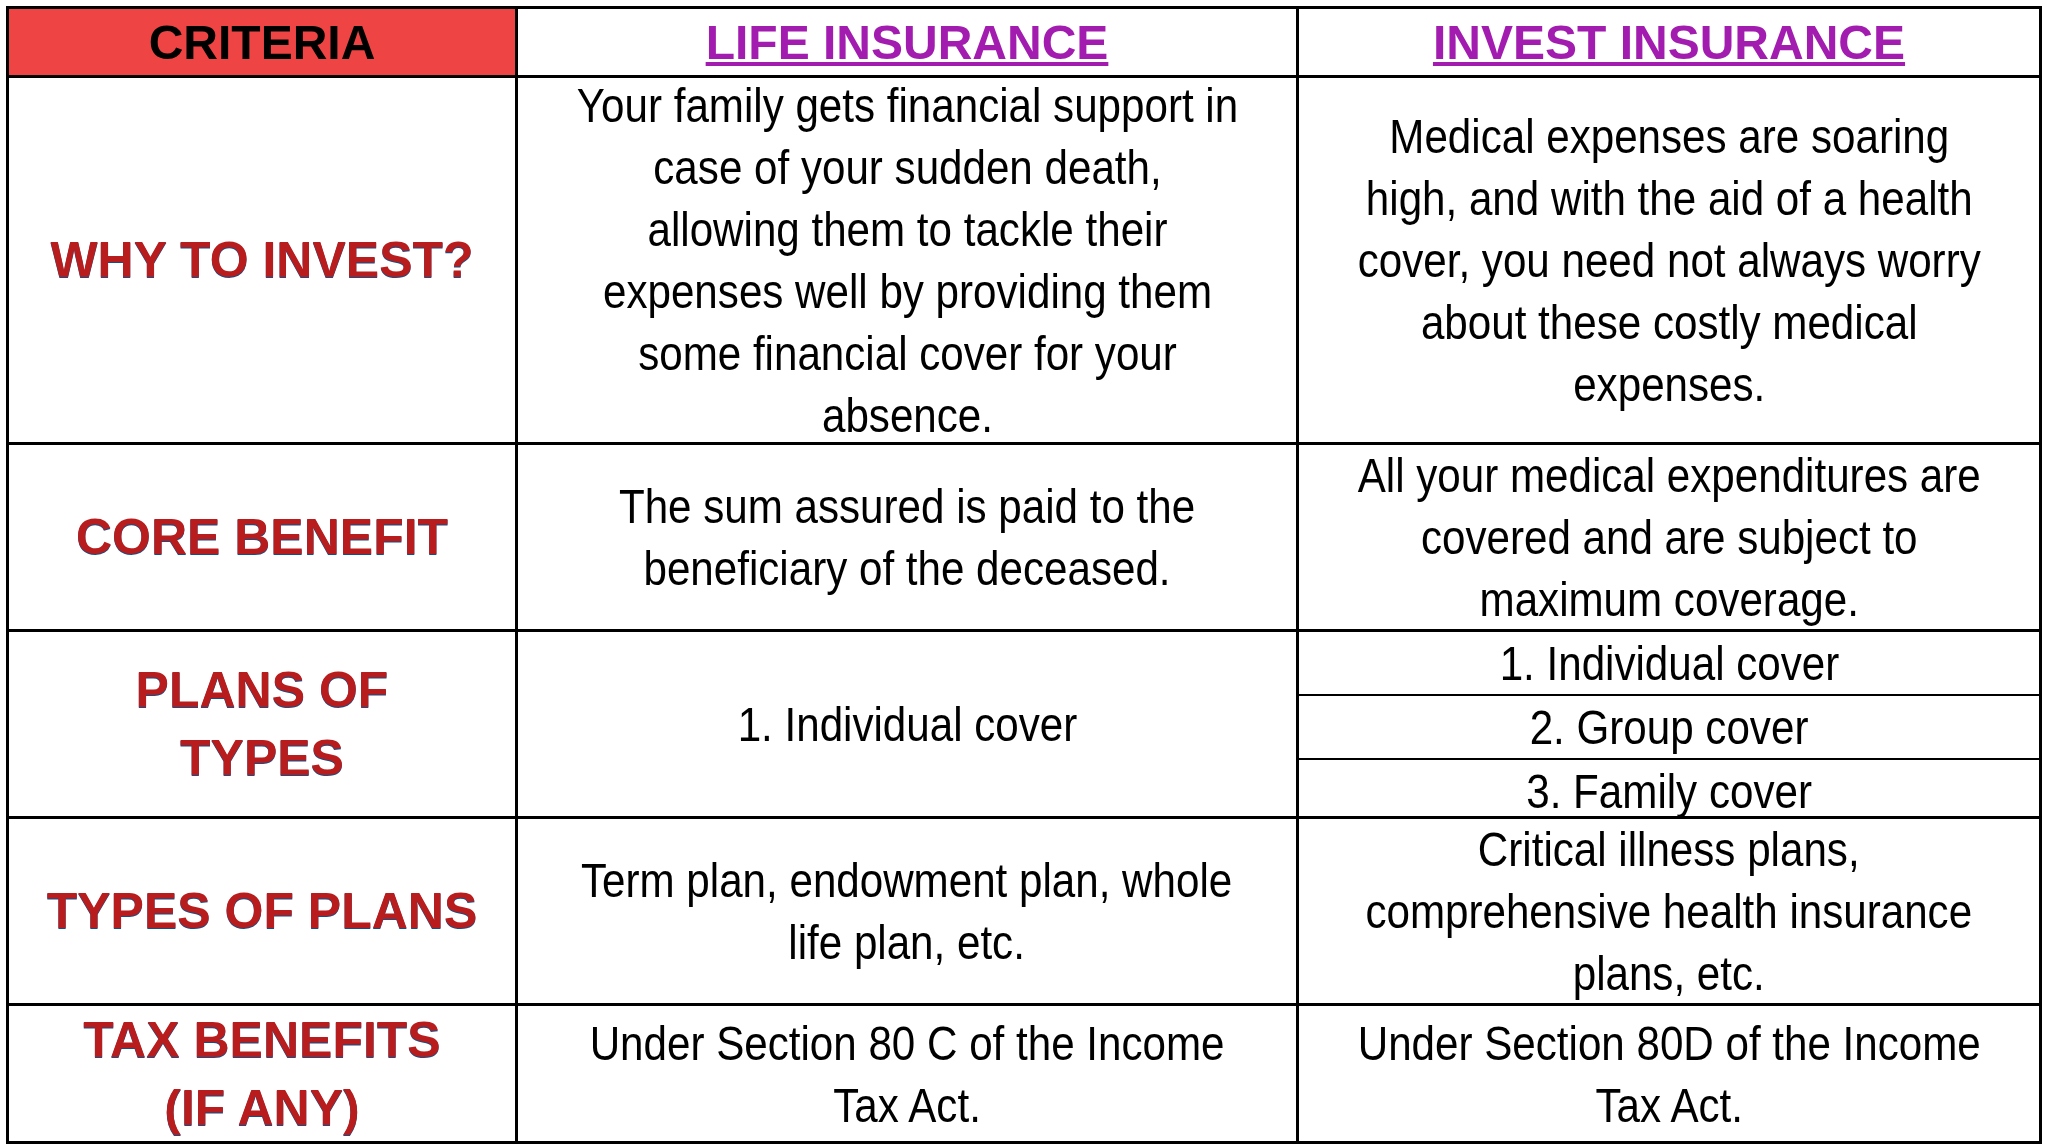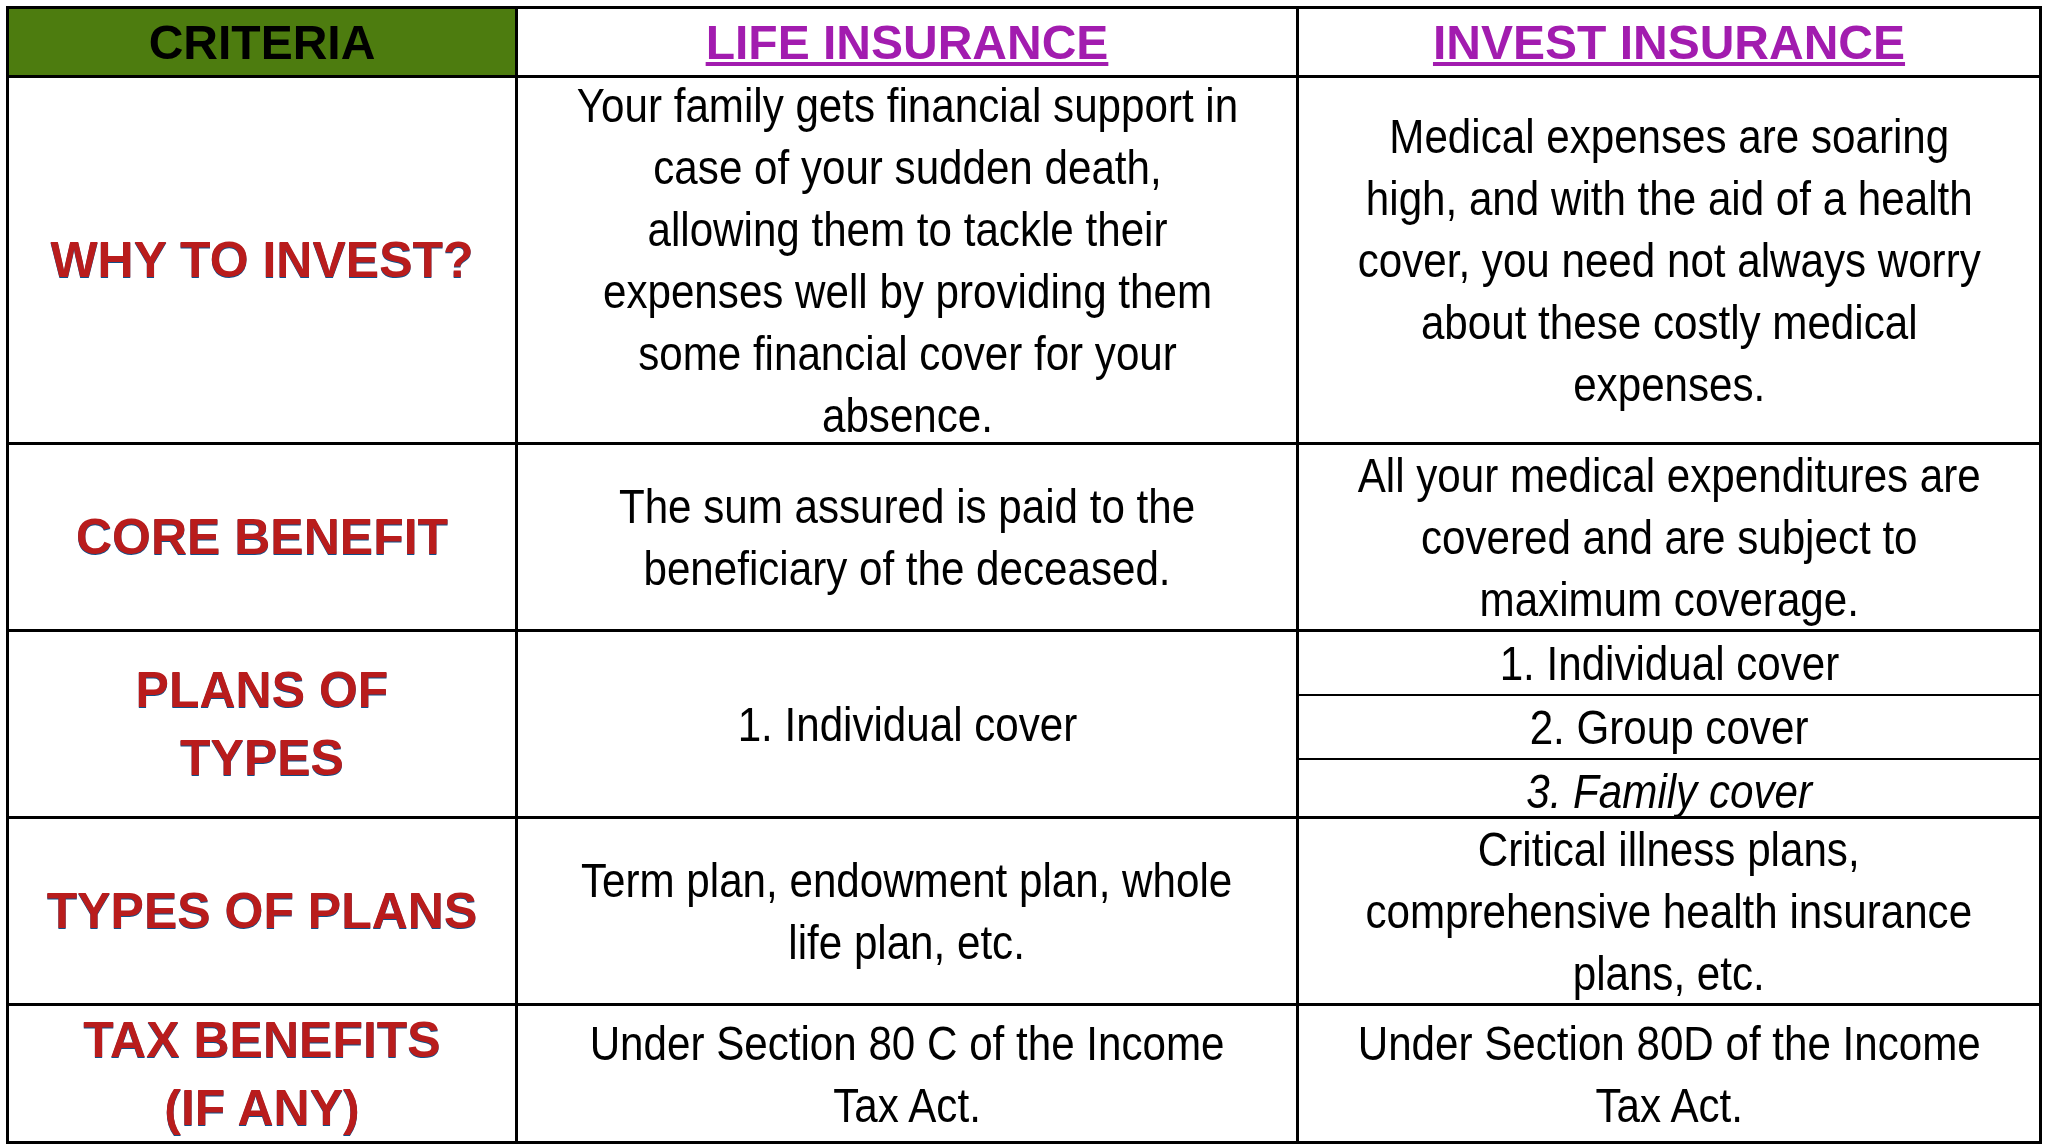--- a/index.html
+++ b/index.html
@@ -11,40 +11,40 @@
     grid-template-columns: 509px 781px 1fr;
     grid-template-rows: 69px 367px 187px 187px 187px 1fr;
   }
   .cell {
     box-sizing:border-box; border-right:3px solid #000; border-bottom:3px solid #000;
     display:flex; align-items:center; justify-content:center; text-align:center;
     overflow:hidden; position:relative;
   }
   .cell.last-col { border-right:none; }
   .cell.last-row { border-bottom:none; }
-  .hdr-criteria { background:#4d7c0f; }
+  .hdr-criteria { background:#ef4444; }
   .hdr-text { font-weight:bold; font-size:48px; letter-spacing:0px; }
   .hdr-criteria .hdr-text { color:#000; }
   .hdr-red { color:#a21caf;text-decoration:underline; }
   .label {
     color:#b91c1c; font-weight:bold; font-size:50px; line-height:68px;
     text-shadow: 0 1px 0 #0f4f8a;
   }
   .body-text {
     color:#000; font-size:49px; line-height:62px;
     transform:scaleX(0.86); transform-origin:center center;
     white-space:nowrap;
   }
   .body-text .ln { display:block; }
   .sublist { flex-direction:column; align-items:stretch; justify-content:stretch; padding:0; }
   .subrow {
     flex:1; display:flex; align-items:center; justify-content:center;
     border-bottom:2px solid #000; box-sizing:border-box;
   }
-  .subrow:last-child { border-bottom:none;font-style:italic; }
+  .subrow:last-child { border-bottom:none; }
 </style>
 </head>
 <body>
 
 <div class="table">
 
   <div class="cell hdr-criteria">
     <span class="hdr-text">CRITERIA</span>
   </div>
   <div class="cell">

